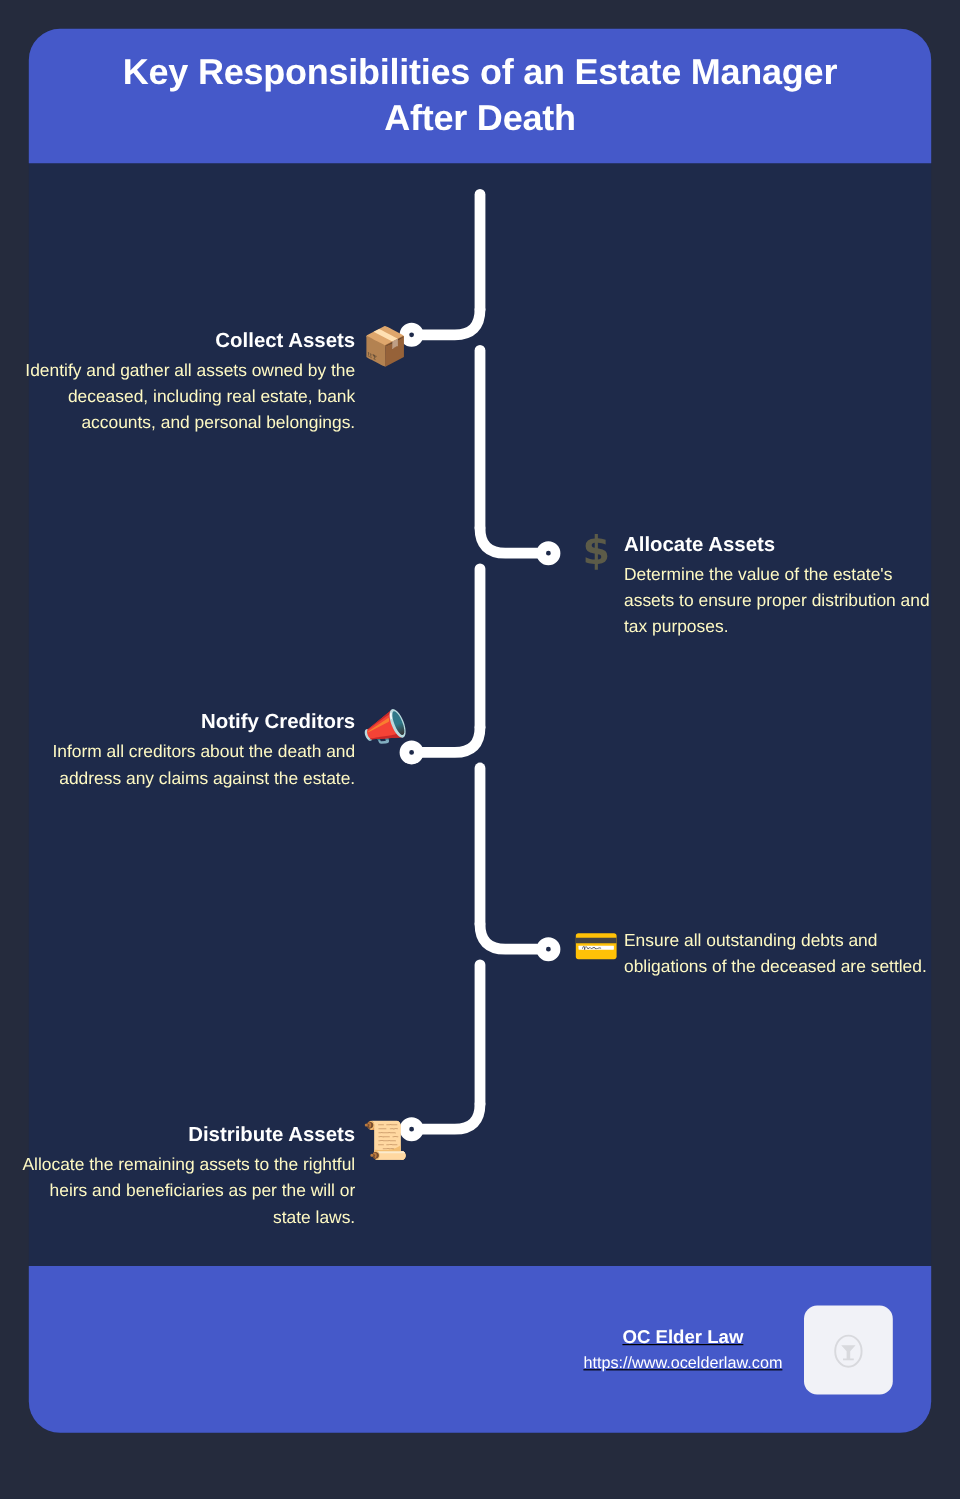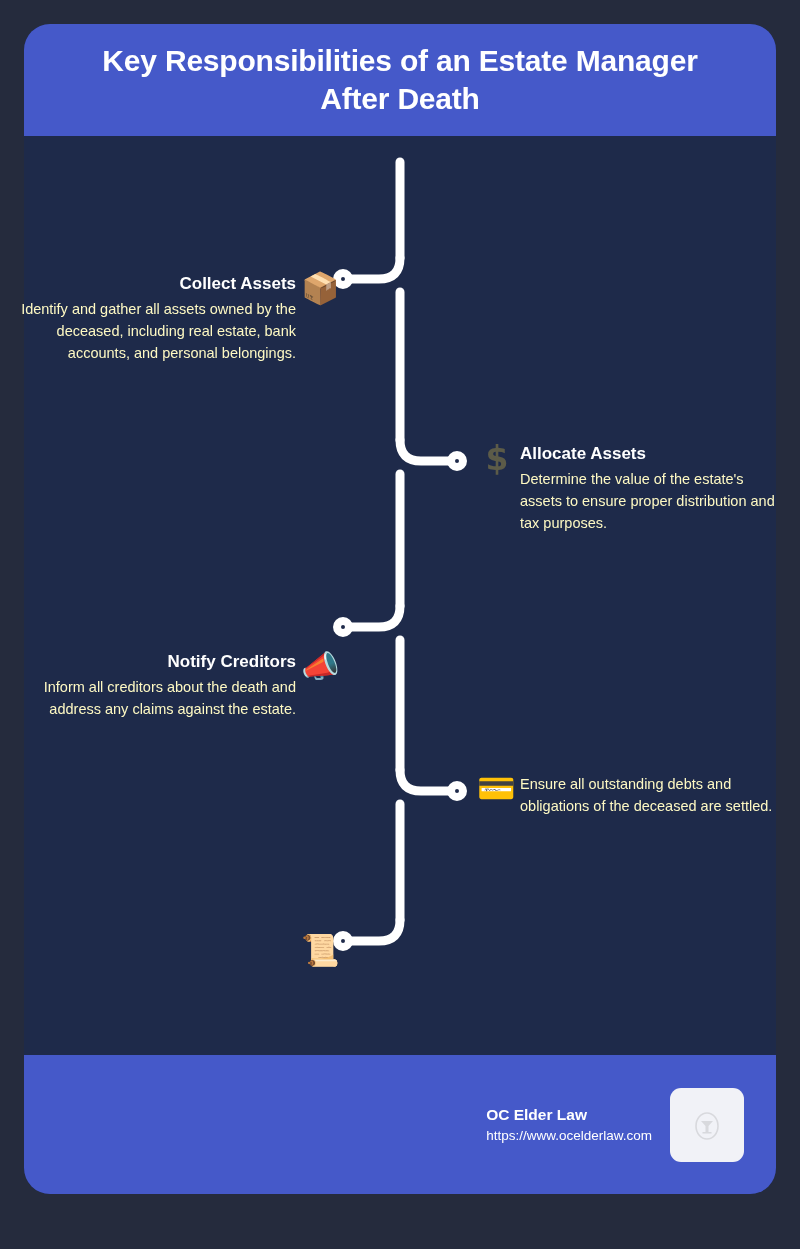--- a/index.html
+++ b/index.html
@@ -62,22 +62,23 @@
     width: 752px;
     height: 139px;
     background: #4559c9;
     border-radius: 0 0 26px 26px;
     display: flex;
     align-items: center;
     justify-content: flex-end;
     padding-right: 32px;
   }
   .footer-text {
-    text-align: left;
+    text-align: center;
     margin-right: 18px;
+    text-decoration: underline;
   }
   .footer-brand {
     color: #ffffff;
     font-size: 15.5px;
     font-weight: bold;
     line-height: 1.5;
   }
   .footer-url {
     color: #ffffff;
     font-size: 13.5px;
@@ -209,36 +210,40 @@
   </div>
 
   <div class="row right" style="top:443px;">
     <div class="item-icon icon-dollar">$</div>
     <div class="row-body">
       <div class="item-title">Allocate Assets</div>
       <div class="item-desc">Determine the value of the estate's assets to ensure proper distribution and tax purposes.</div>
     </div>
   </div>
 
-  <div class="row left" style="top:640px;">
+  <div class="row left" style="top:580px;">
     <div class="row-body">
       <div class="item-title">Notify Creditors</div>
       <div class="item-desc">Inform all creditors about the death and address any claims against the estate.</div>
     </div>
     <div class="item-icon">📣</div>
   </div>
 
   <div class="row right" style="top:773px;">
     <div class="item-icon">💳</div>
     <div class="row-body">
       <div class="item-desc">Ensure all outstanding debts and obligations of the deceased are settled.</div>
     </div>
   </div>
 
   <div class="row left" style="top:924px;">
+    <div class="row-body">
+      <div class="item-title">Distribute Assets</div>
+      <div class="item-desc">Allocate the remaining assets to the rightful heirs and beneficiaries as per the will or state laws.</div>
+    </div>
     <div class="item-icon">📜</div>
   </div>
 
   <div class="footer">
     <div class="footer-text">
       <div class="footer-brand">OC Elder Law</div>
       <div class="footer-url">https://www.ocelderlaw.com</div>
     </div>
     <div class="footer-logo">
       <svg width="34" height="34" viewBox="0 0 34 34">

